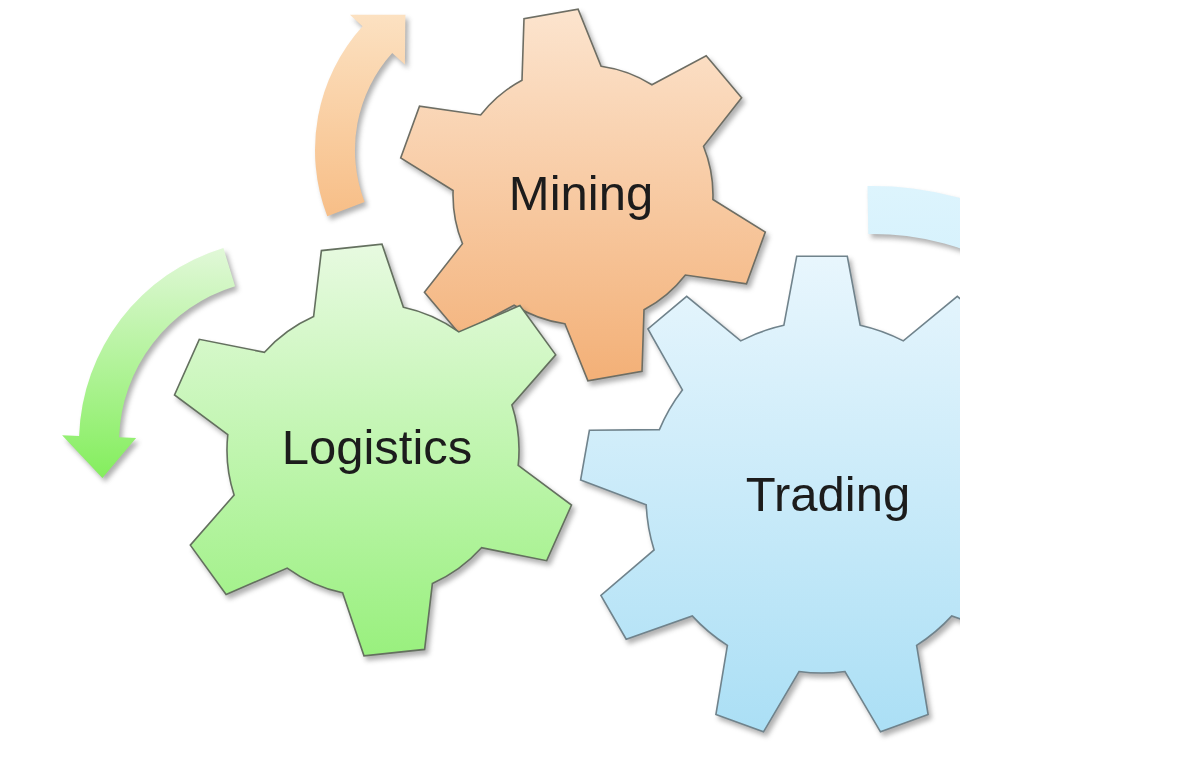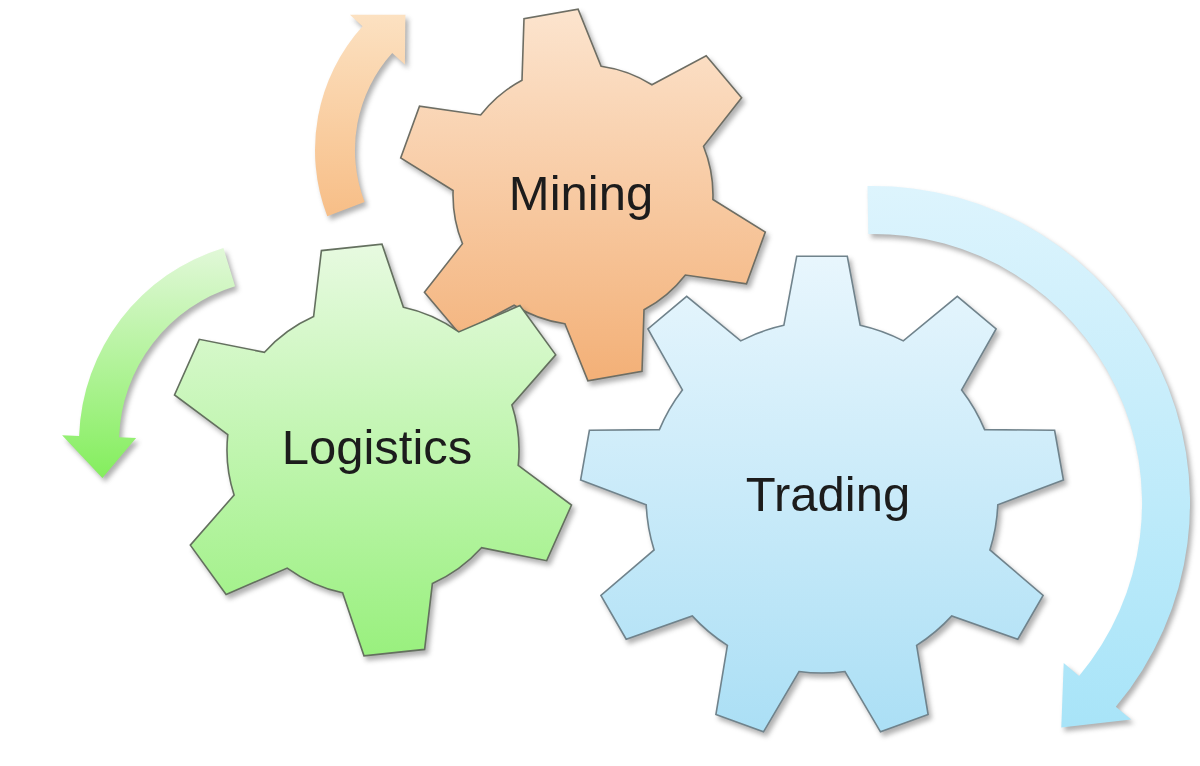--- a/index.html
+++ b/index.html
@@ -1,16 +1,16 @@
 <!DOCTYPE html>
 <html><head>
 <meta charset="utf-8">
 <style>
   html,body{margin:0;padding:0;background:#ffffff;}
-  .stage{position:relative;width:1200px;height:766px;background:#ffffff;overflow:hidden;}
+  .stage{position:relative;width:960px;height:766px;background:#ffffff;overflow:hidden;}
   svg{display:block;}
   .shadowed{filter:drop-shadow(3px 4px 2.5px rgba(80,80,80,0.45));}
   .gear-outline{stroke-width:1.6;}
   .gear-label{
     font-family:"Liberation Sans","DejaVu Sans",sans-serif;
     font-size:49px;
     text-anchor:middle;
   }
 </style>
 </head>

